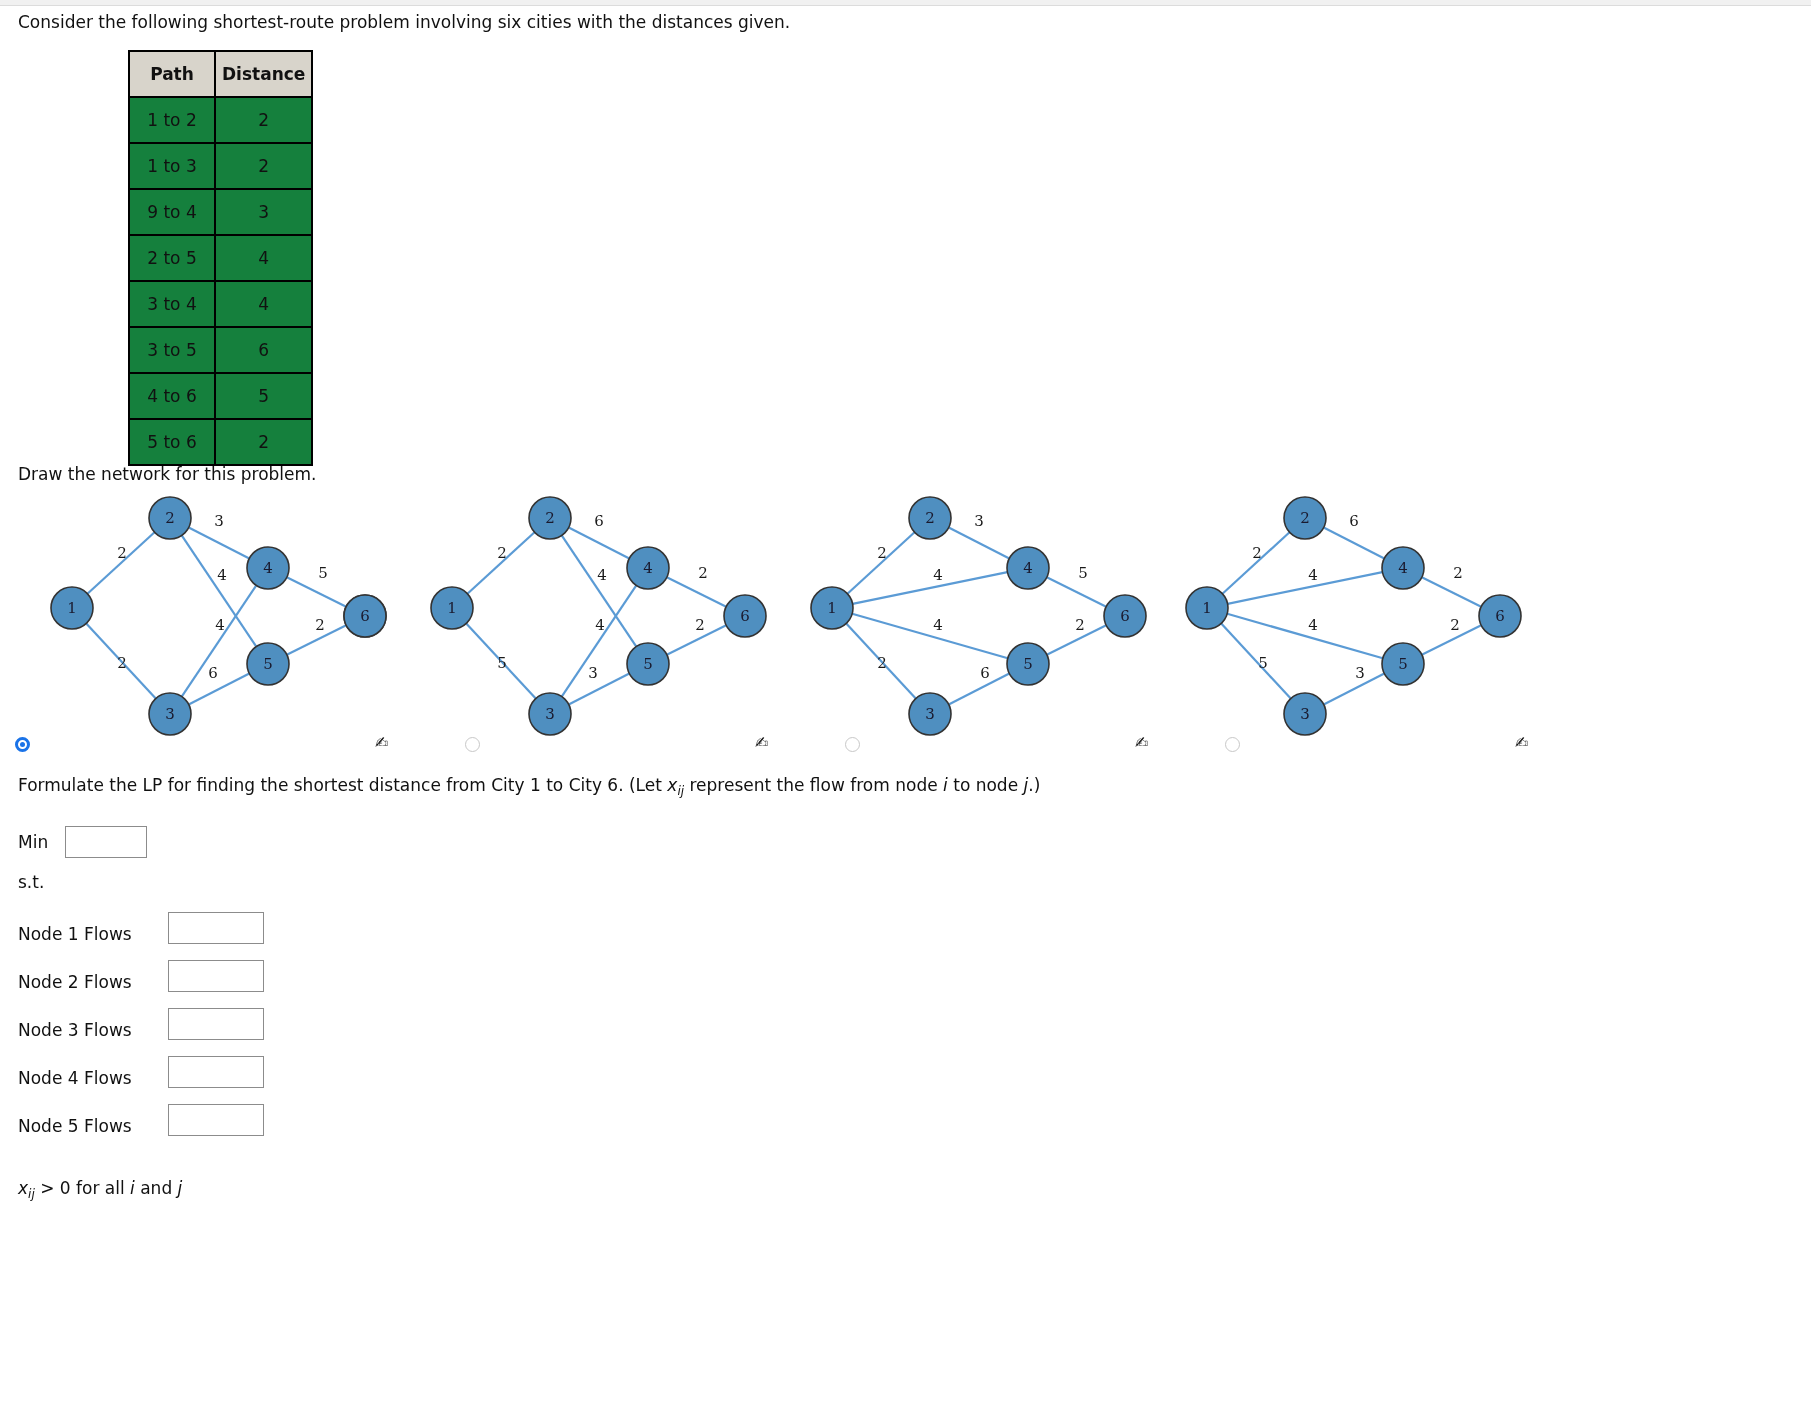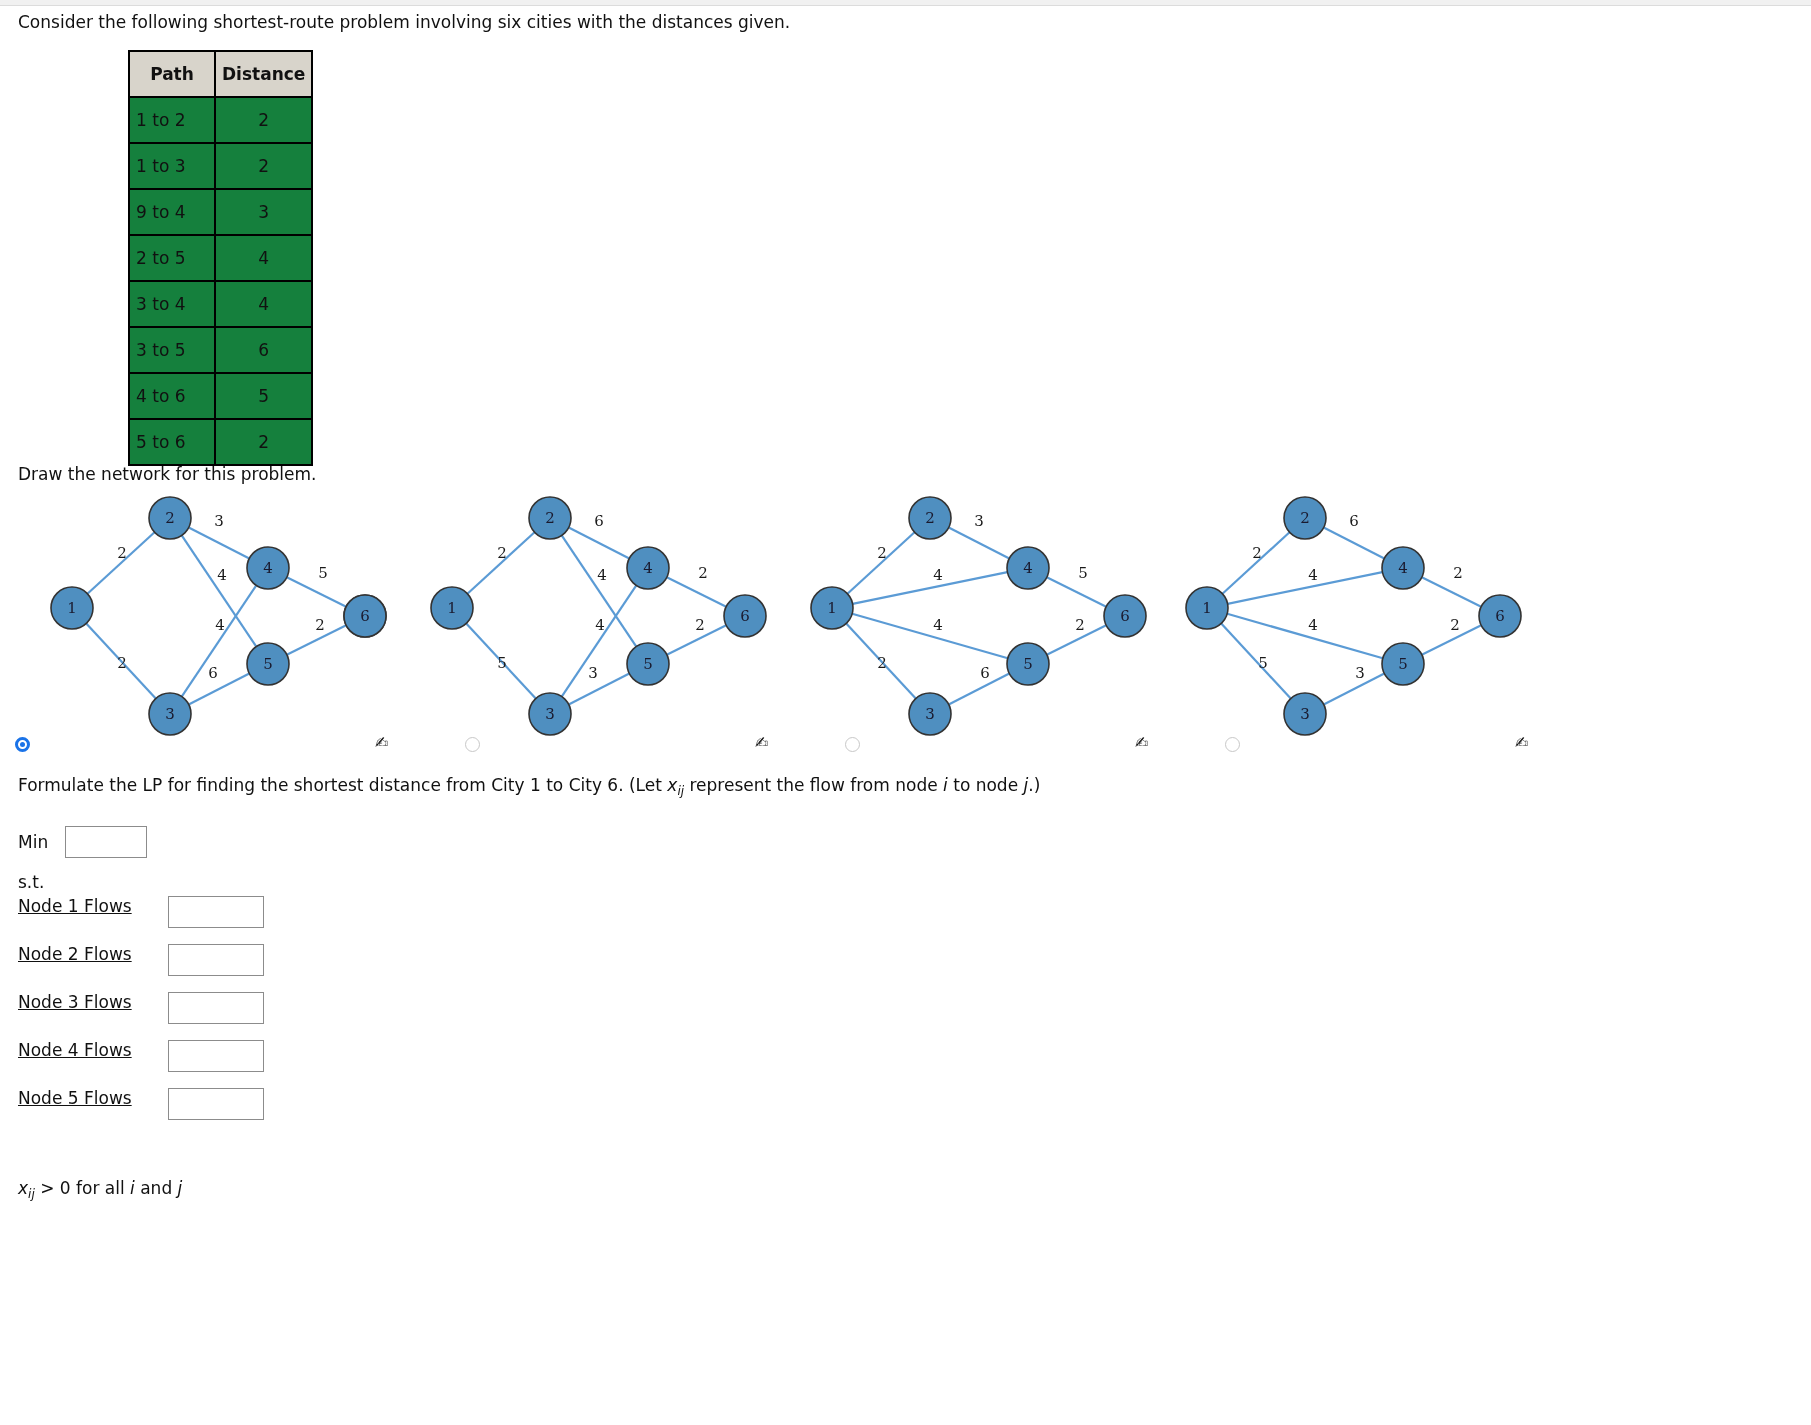--- a/index.html
+++ b/index.html
@@ -47,21 +47,21 @@
     height: 44px;
     text-align: center;
     font-size: 17px;
     font-weight: normal;
     padding: 0 6px;
   }
   .dist-table th {
     background: #d8d4cb;
     font-weight: bold;
   }
-  .dist-table td.pathcell { text-align: left; padding-left: 6px; }
+  .dist-table td.pathcell { text-align: center; padding-left: 6px; }
 
   .draw-label {
     position: absolute;
     top: 464px;
     left: 18px;
     font-size: 17px;
     text-align: center;
   }
 
   
@@ -142,23 +142,22 @@
     font-size: 17px;
   }
   .nodeflows {
     position: absolute;
     top: 896px;
     left: 18px;
     width: 400px;
   }
   .flowrow {
     display: flex;
-    align-items: flex-start;
+    align-items: flex-end;
     height: 48px;
-    text-decoration: underline;
   }
   .flowlabel {
     width: 132px;
     font-size: 17px;
   }
   .fieldbox {
     width: 96px;
     height: 32px;
     border: 1px solid #8c8c8c;
     background: #fff;

